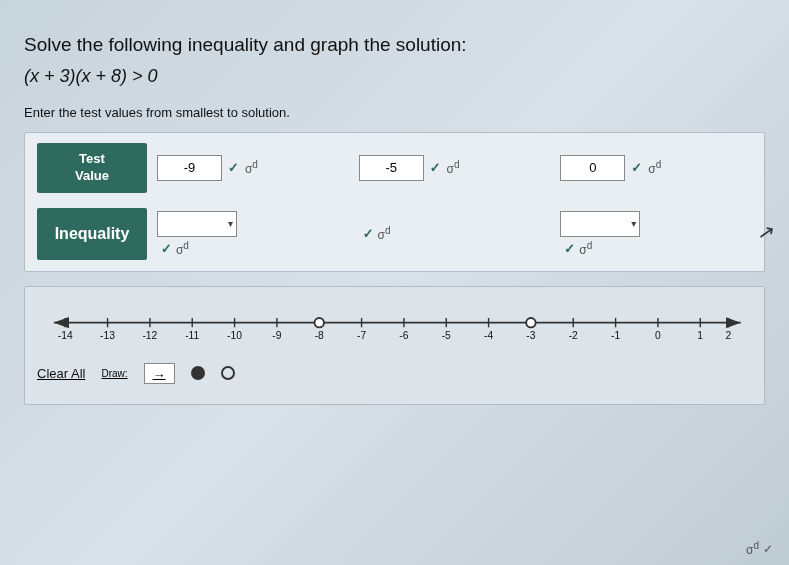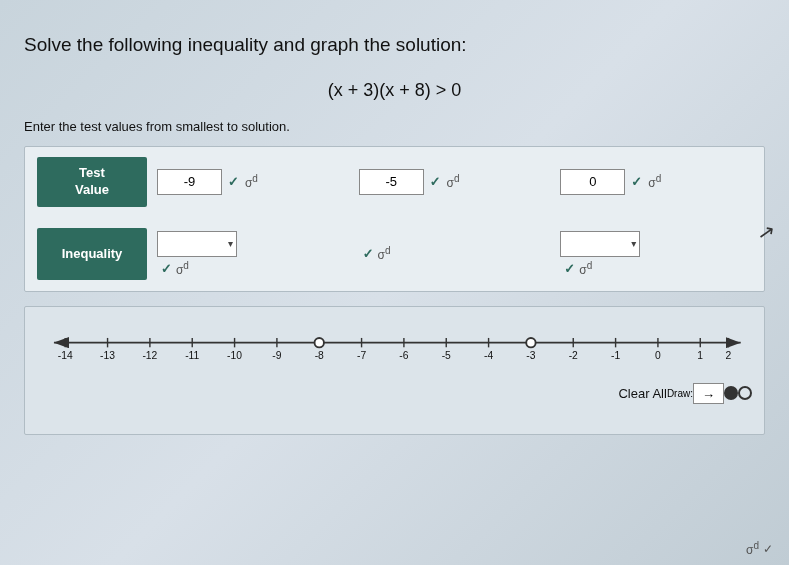--- a/index.html
+++ b/index.html
@@ -19,23 +19,24 @@
       position: relative;
     }
     .problem-title {
       font-size: 19px;
       font-weight: normal;
       color: #111;
       margin-bottom: 8px;
       margin-top: 16px;
     }
     .equation-container {
-      text-align: center;
-      margin: 24px 0 18px 0;
+      text-align: left;
+      margin: 10px 0 18px 0;
       font-size: 18px;
+      font-style: italic;
       color: #111;
     }
     .instructions {
       font-size: 14px;
       color: #111;
       margin-bottom: 4px;
     }
     .sub-instructions {
       font-size: 13px;
       color: #111;
@@ -44,38 +45,38 @@
     .table-container {
       background: #e8eef2;
       border: 1px solid #b0bcc4;
       border-radius: 2px;
       padding: 10px 12px;
       margin-bottom: 14px;
     }
     .table-grid {
       display: grid;
       grid-template-columns: 110px 1fr 1fr 1fr;
-      row-gap: 20px;
+      row-gap: 14px;
       align-items: center;
     }
     .header-cell {
       background: #2e6b5e;
       color: white;
       font-weight: bold;
       font-size: 13px;
       padding: 8px 10px;
       text-align: center;
       border-radius: 2px;
       line-height: 1.3;
     }
     .row-label {
       background: #2e6b5e;
       color: white;
       font-weight: bold;
-      font-size: 13px;
+      font-size: 16px;
       padding: 8px 10px;
       text-align: center;
       border-radius: 2px;
       min-height: 52px;
       display: flex;
       flex-direction: column;
       align-items: center;
       justify-content: center;
     }
     .cell {
@@ -141,32 +142,34 @@
       gap: 4px;
       padding-left: 4px;
       font-size: 12px;
       color: #555;
     }
     
     .numberline-container {
       background: #dce4ea;
       border: 1px solid #b0bcc4;
       border-radius: 2px;
-      padding: 8px 12px 30px 12px;
+      padding: 8px 12px 20px 12px;
       margin-bottom: 10px;
       position: relative;
+      text-decoration: underline;
     }
     .numberline-svg {
       width: 100%;
       height: 60px;
     }
     .controls-row {
       display: flex;
       align-items: center;
-      justify-content: flex-end;
+      justify-content: flex-start;
+      gap: 16px;
       margin-top: 4px;
     }
     .clear-all-btn {
       background: none;
       border: none;
       font-size: 13px;
       cursor: pointer;
       color: #111;
     }
     .draw-label {

